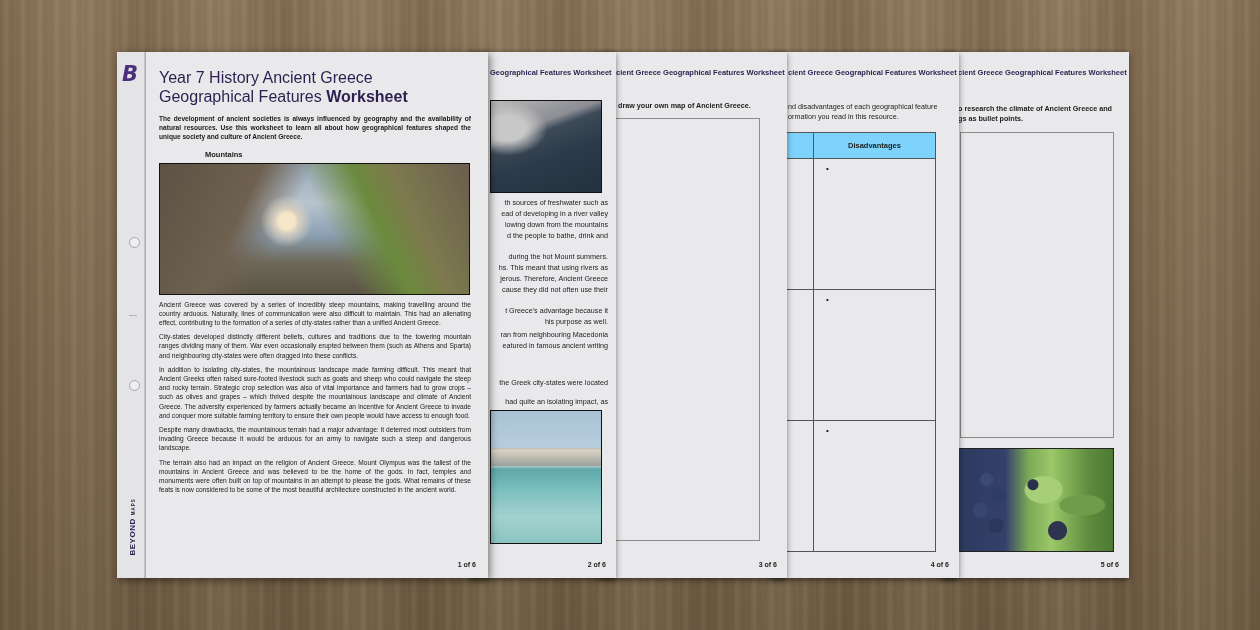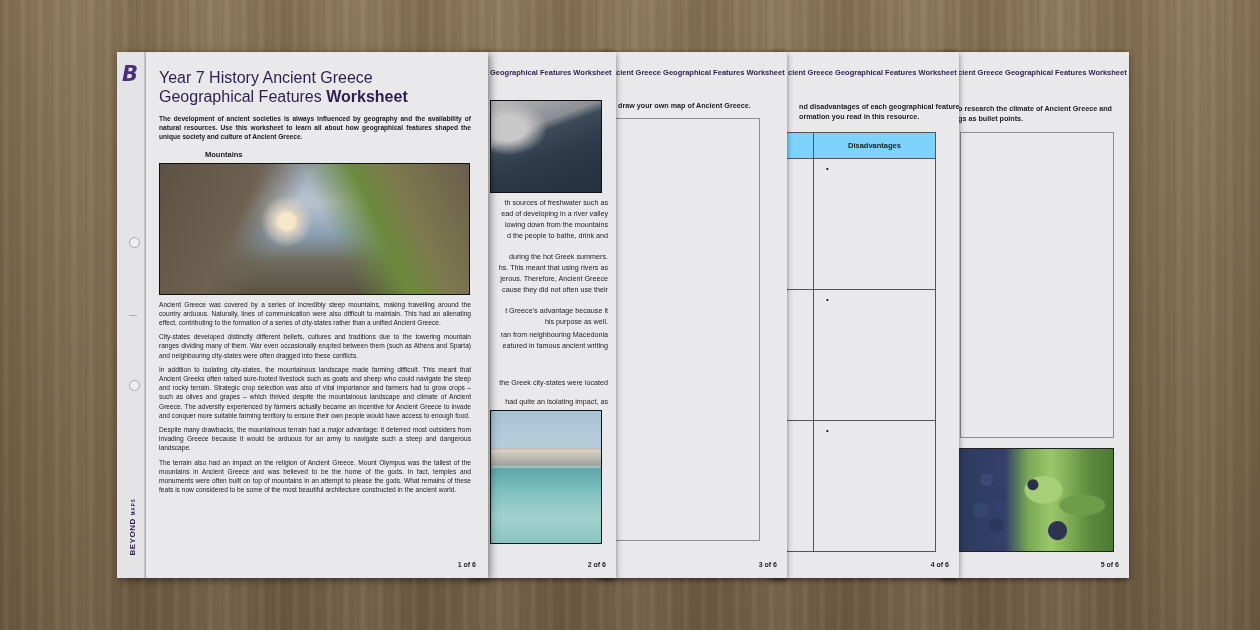--- a/index.html
+++ b/index.html
@@ -47,21 +47,21 @@
        radial-gradient(circle at 64% 80%, #2e3350 0 9px, transparent 10px),
        radial-gradient(ellipse at 80% 55%, #6f9c4a 0 22px, transparent 24px),
        radial-gradient(ellipse at 55% 40%, #a6cf78 0 18px, transparent 20px),
        linear-gradient(90deg, #2d3a5e 0%, #34406a 30%, #7aa955 45%, #9cc86a 60%, #5d8a3c 85%, #4c7a33 100%);
      border: 1px solid #222;
   }
 
   
   #p4 { left: 770px; width: 189px; z-index: 2; }
   #p4 .run-head { left: 18px; }
-  #p4 .snip { left: 29px; top: 50px; font-weight: bold; }
+  #p4 .snip { left: 18px; top: 50px; font-weight: normal; }
   #p4 table { position: absolute; left: 6px; top: 80px; width: 160px; border-collapse: collapse; }
   #p4 td, #p4 th { border: 1px solid #555; vertical-align: top; }
   #p4 th { height: 26px; font-size: 7.5px; font-weight: bold; color: #222; background: #7dd3fc; vertical-align: middle; }
   #p4 td.body { height: 131px; }
   #p4 .bullet { display: block; margin: 6px 0 0 12px; font-size: 8px; color: #111; line-height: 8px; }
 
   
   #p3 { left: 598px; width: 189px; z-index: 3; }
   #p3 .run-head { left: 18px; }
   #p3 .snip { left: 20px; top: 49px; font-weight: bold; }
@@ -168,21 +168,21 @@
   <div class="footer-num">3 of 6</div>
 </div>
 
 <div class="page" id="p2">
   <div class="run-head">Geographical Features Worksheet</div>
   <div class="photo1"></div>
   <div class="txt" style="top:146px"><span>th sources of freshwater such as</span></div>
   <div class="txt" style="top:157px"><span>ead of developing in a river valley</span></div>
   <div class="txt" style="top:168px"><span>lowing down from the mountains</span></div>
   <div class="txt" style="top:179px"><span>d the people to bathe, drink and</span></div>
-  <div class="txt" style="top:200px"><span>during the hot Greek summers.</span></div>
+  <div class="txt" style="top:200px"><span>during the hot Mount summers.</span></div>
   <div class="txt" style="top:211px"><span>hs. This meant that using rivers as</span></div>
   <div class="txt" style="top:222px"><span>jerous. Therefore, Ancient Greece</span></div>
   <div class="txt" style="top:233px"><span>cause they did not often use their</span></div>
   <div class="txt" style="top:254px"><span>t Greece's advantage because it</span></div>
   <div class="txt" style="top:265px"><span>his purpose as well.</span></div>
   <div class="txt" style="top:278px"><span>ran from neighbouring Macedonia</span></div>
   <div class="txt" style="top:289px"><span>eatured in famous ancient writing</span></div>
   <div class="txt" style="top:326px"><span>the Greek city-states were located</span></div>
   <div class="txt" style="top:345px"><span>had quite an isolating impact, as</span></div>
   <div class="photo2"></div>

